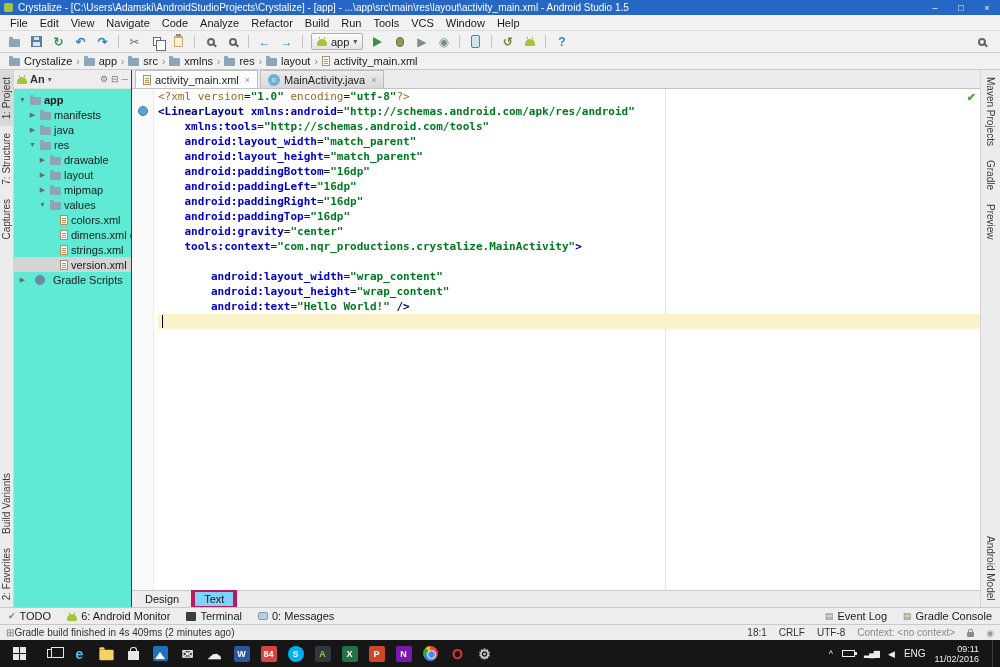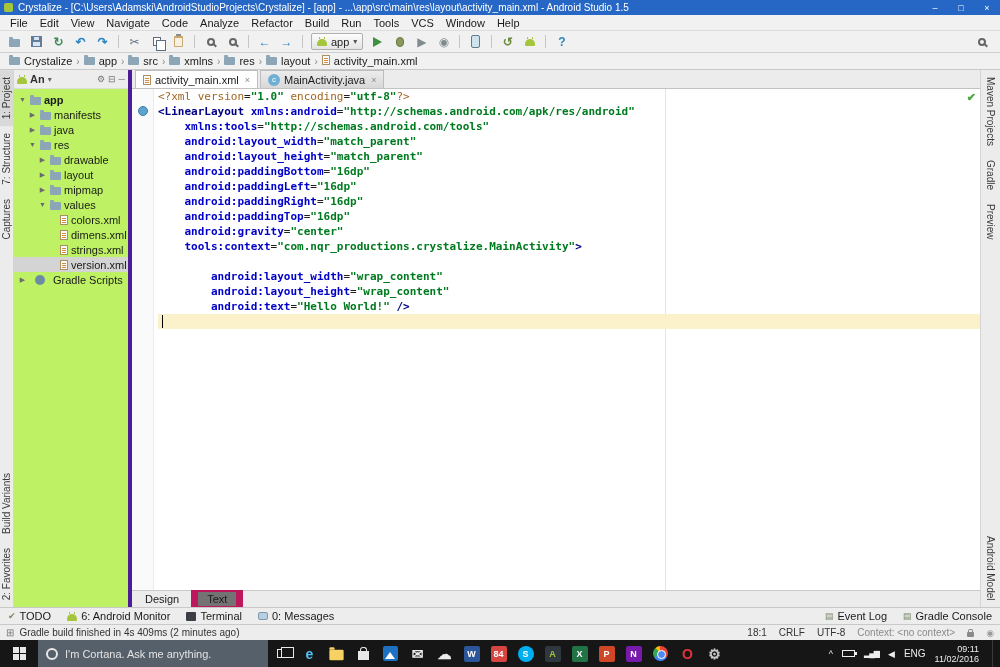--- a/index.html
+++ b/index.html
@@ -22,36 +22,36 @@
   .toolbar{height:22px;background:#F1F1F1;border-bottom:1px solid #CFCFCF;display:flex;align-items:center;padding:0 4px;gap:1px;flex:none}
   .tb-icon{width:21px;height:18px;display:inline-flex;align-items:center;justify-content:center;font-size:12px;color:#5D6D7E}
   .tb-sep{width:1px;height:13px;background:#C6C6C6;margin:0 4px;display:inline-block}
   .toolbar-right{margin-left:auto;display:flex;align-items:center;padding-right:4px}
   .run-config{display:inline-flex;align-items:center;gap:4px;height:17px;padding:0 5px;border:1px solid #AFAFAF;border-radius:2px;background:linear-gradient(#FDFDFD,#E4E4E4);margin:0 3px}
   .rc-label{font-size:11px;color:#222}
   .rc-arrow{font-size:8px;color:#555}
 
   
   .breadcrumbs{height:17px;background:#F1F1F1;border-bottom:1px solid #C9C9C9;display:flex;align-items:center;padding-left:6px;flex:none}
-  .crumb{display:inline-flex;gap:4px;padding:0 3px;color:#1A1A1A}
+  .crumb{display:inline-flex;align-items:center;gap:4px;padding:0 3px;color:#1A1A1A}
   .crumb-sep{color:#8A8A8A;font-size:10px;padding:0 1px}
 
   
   .main{flex:1;display:flex;min-height:0}
   .stripe{background:#ECECEC;display:flex;flex-direction:column;align-items:center;flex:none}
   .stripe-left{width:14px;border-right:1px solid #D4D4D4}
   .stripe-right{width:20px;border-left:1px solid #D4D4D4}
   .stripe .sp{flex:1}
   .stripe-label{font-size:10px;color:#3A3A3A;padding:7px 1px;white-space:nowrap}
   .stripe-left .stripe-label{writing-mode:vertical-rl;transform:rotate(180deg)}
   .stripe-right .stripe-label{writing-mode:vertical-rl}
   .stripe-label.active{background:#D9D9D9}
 
   
-  .project{width:118px;background:#bef264;border-right:4px solid #4c1d95;display:flex;flex-direction:column;flex:none}
+  .project{width:118px;background:#5eead4;border-right:1px solid #4c1d95;display:flex;flex-direction:column;flex:none}
   .project-header{height:19px;background:#EDEDED;border-bottom:1px solid #DDD;display:flex;align-items:center;gap:3px;padding:0 3px;flex:none}
   .ph-label{font-weight:bold;color:#333}
   .ph-arrow{font-size:8px;color:#666}
   .ph-tools{margin-left:auto;display:flex;gap:3px}
   .ph-tool{font-size:9px;color:#777}
   .tree{flex:1;overflow:hidden;padding-top:3px}
   .tree-row{height:15px;display:flex;align-items:center;gap:3px;white-space:nowrap;overflow:hidden;color:#1A1A1A}
   .tree-row.selected{background:#D4D4D4}
   .tw-arrow{width:9px;flex:none;font-size:7px;color:#6B6B6B;text-align:center}
   .tree-label{font-size:11px}
@@ -73,31 +73,31 @@
   .inspect-ok{position:absolute;top:2px;right:4px;color:#4FA544;font-size:11px;font-weight:bold}
   .tk-tag{color:#000080;font-weight:bold}
   .tk-attr{color:#0000C8;font-weight:bold}
   .tk-val{color:#007A1F;font-weight:bold}
   .tk-pi{color:#A2641E}
   .tk-pl{color:#202020}
 
   
   .design-text{height:17px;background:#ECECEC;border-top:1px solid #C9C9C9;display:flex;align-items:center;gap:3px;padding-left:4px;flex:none}
   .dt-tab{padding:1px 9px;color:#1A1A1A}
-  .dt-tab.active{background:#737373;border:7px solid #be185d;border-radius:2px}
+  .dt-tab.active{background:#7dd3fc;border:4px solid #be185d;border-radius:2px}
 
   
   .bottom-bar{height:17px;background:#EDEDED;border-top:1px solid #C9C9C9;display:flex;align-items:center;padding:0 8px;gap:16px;flex:none}
   .bb-item{display:inline-flex;align-items:center;gap:4px;color:#1A1A1A}
   .bb-right{margin-left:auto;display:flex;gap:16px}
   .mini-glyph{font-size:9px;color:#7A8A6A}
 
   
   .status-bar{height:16px;background:#EDEDED;border-top:1px solid #C9C9C9;display:flex;align-items:center;padding:0 6px;font-size:10px;color:#333;flex:none}
-  .sb-msg{margin-left:5px;white-space:nowrap}
+  .sb-msg{white-space:nowrap}
   .sb-right{margin-left:auto;display:flex;align-items:center;gap:12px}
   .sb-dim{color:#8A8A8A}
 
   
   .taskbar{height:27px;background:#161616;display:flex;align-items:center;color:#fff;flex:none}
   .start-btn{width:38px;height:27px;display:flex;align-items:center;justify-content:center}
   .win-logo{display:grid;grid-template-columns:6px 6px;grid-template-rows:6px 6px;gap:1px}
   .win-logo span{background:#E8E8E8}
   .cortana{width:230px;height:27px;background:#55606A;display:flex;align-items:center;gap:7px;padding:0 8px;color:#E4E4E4;font-size:11px;white-space:nowrap;overflow:hidden}
   .cortana-ring{width:12px;height:12px;border:2px solid #E8E8E8;border-radius:50%;flex:none}
@@ -499,24 +499,20 @@
 
   <div class="taskbar">
     <span class="start-btn">
       <span class="win-logo">
           <span></span>
           <span></span>
           <span></span>
           <span></span>
         </span>
     </span>
-    <span class="cortana">
-      <span class="cortana-ring"></span>
-      <span>I'm Cortana. Ask me anything.</span>
-    </span>
     <span class="taskview">
         <span class="tv-ic"></span>
       </span>
     <span class="tb-apps">
         <span class="app-cell">
           <span class="ak-letter" style="color: rgb(79, 195, 247);">e</span>
         </span>
         <span class="app-cell">
           <span class="icon-folder yellow" style="transform: scale(1.3);"></span>
         </span>

